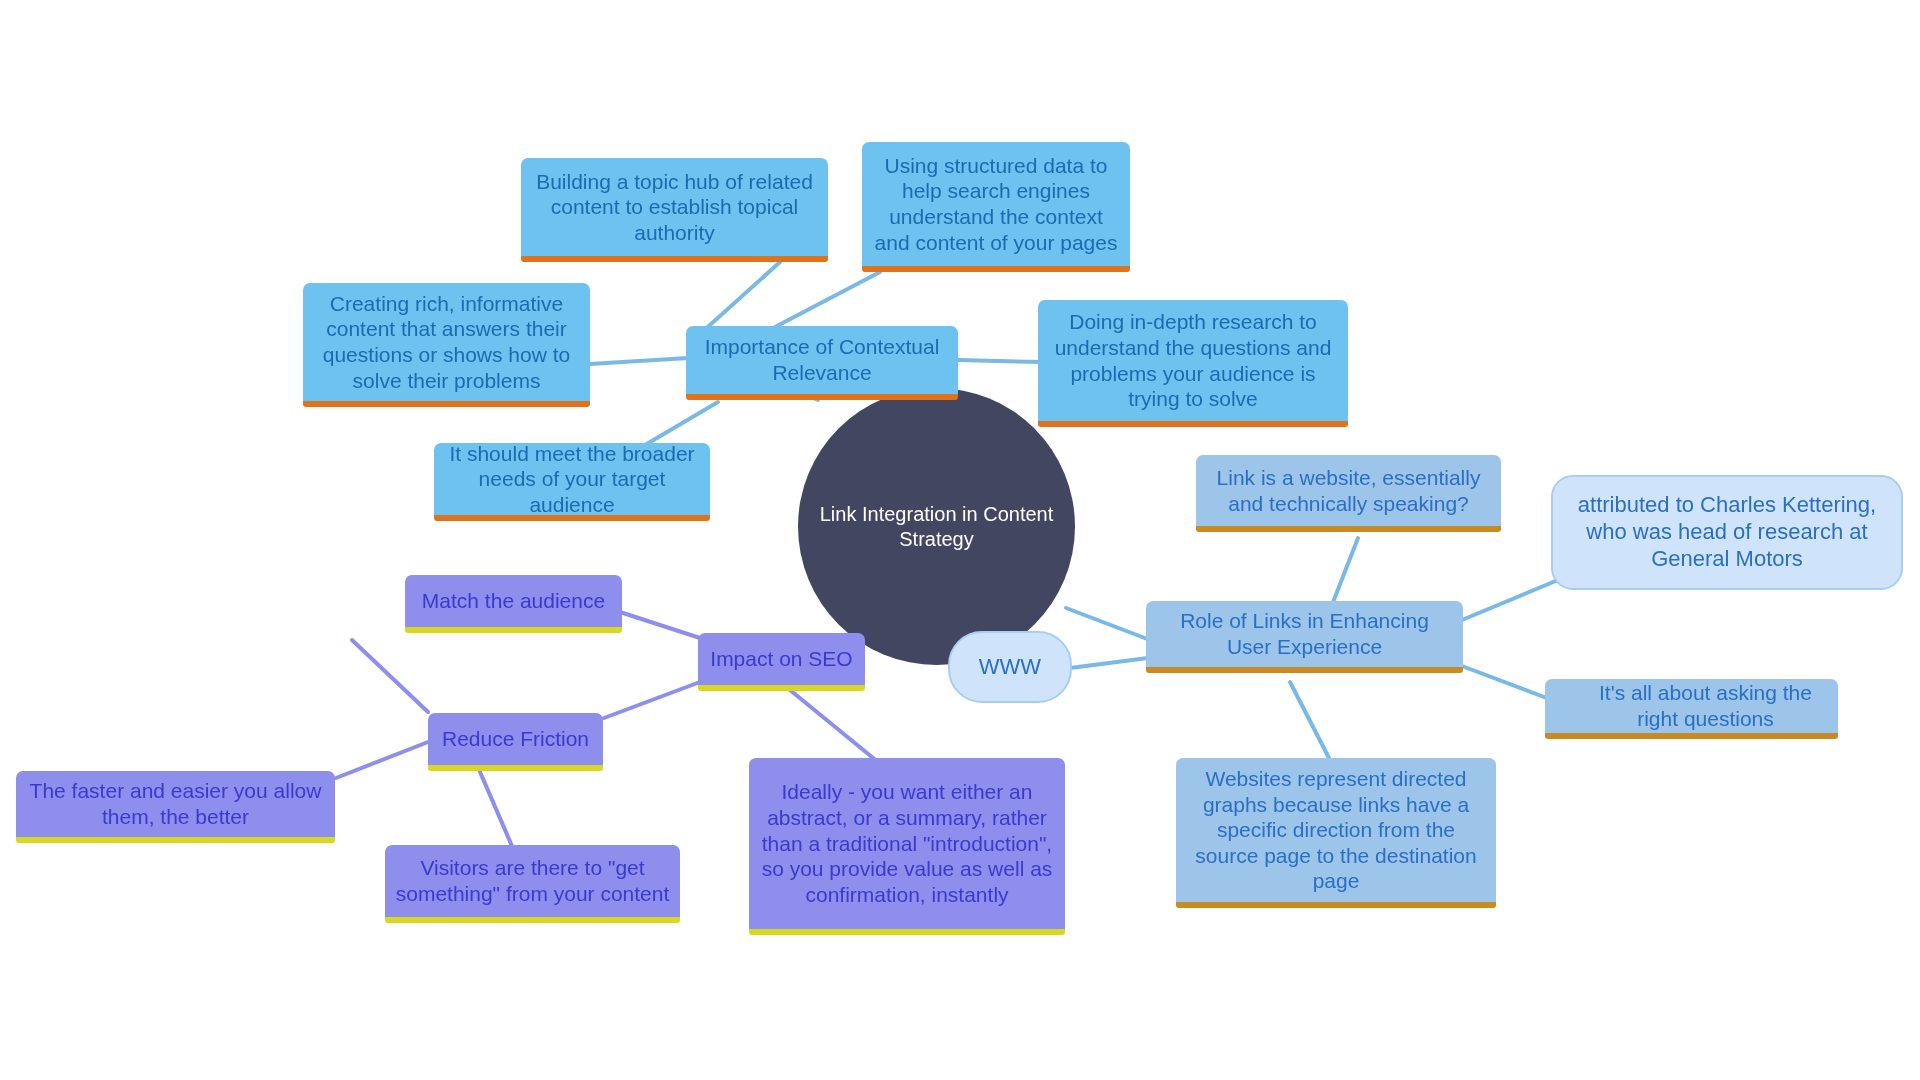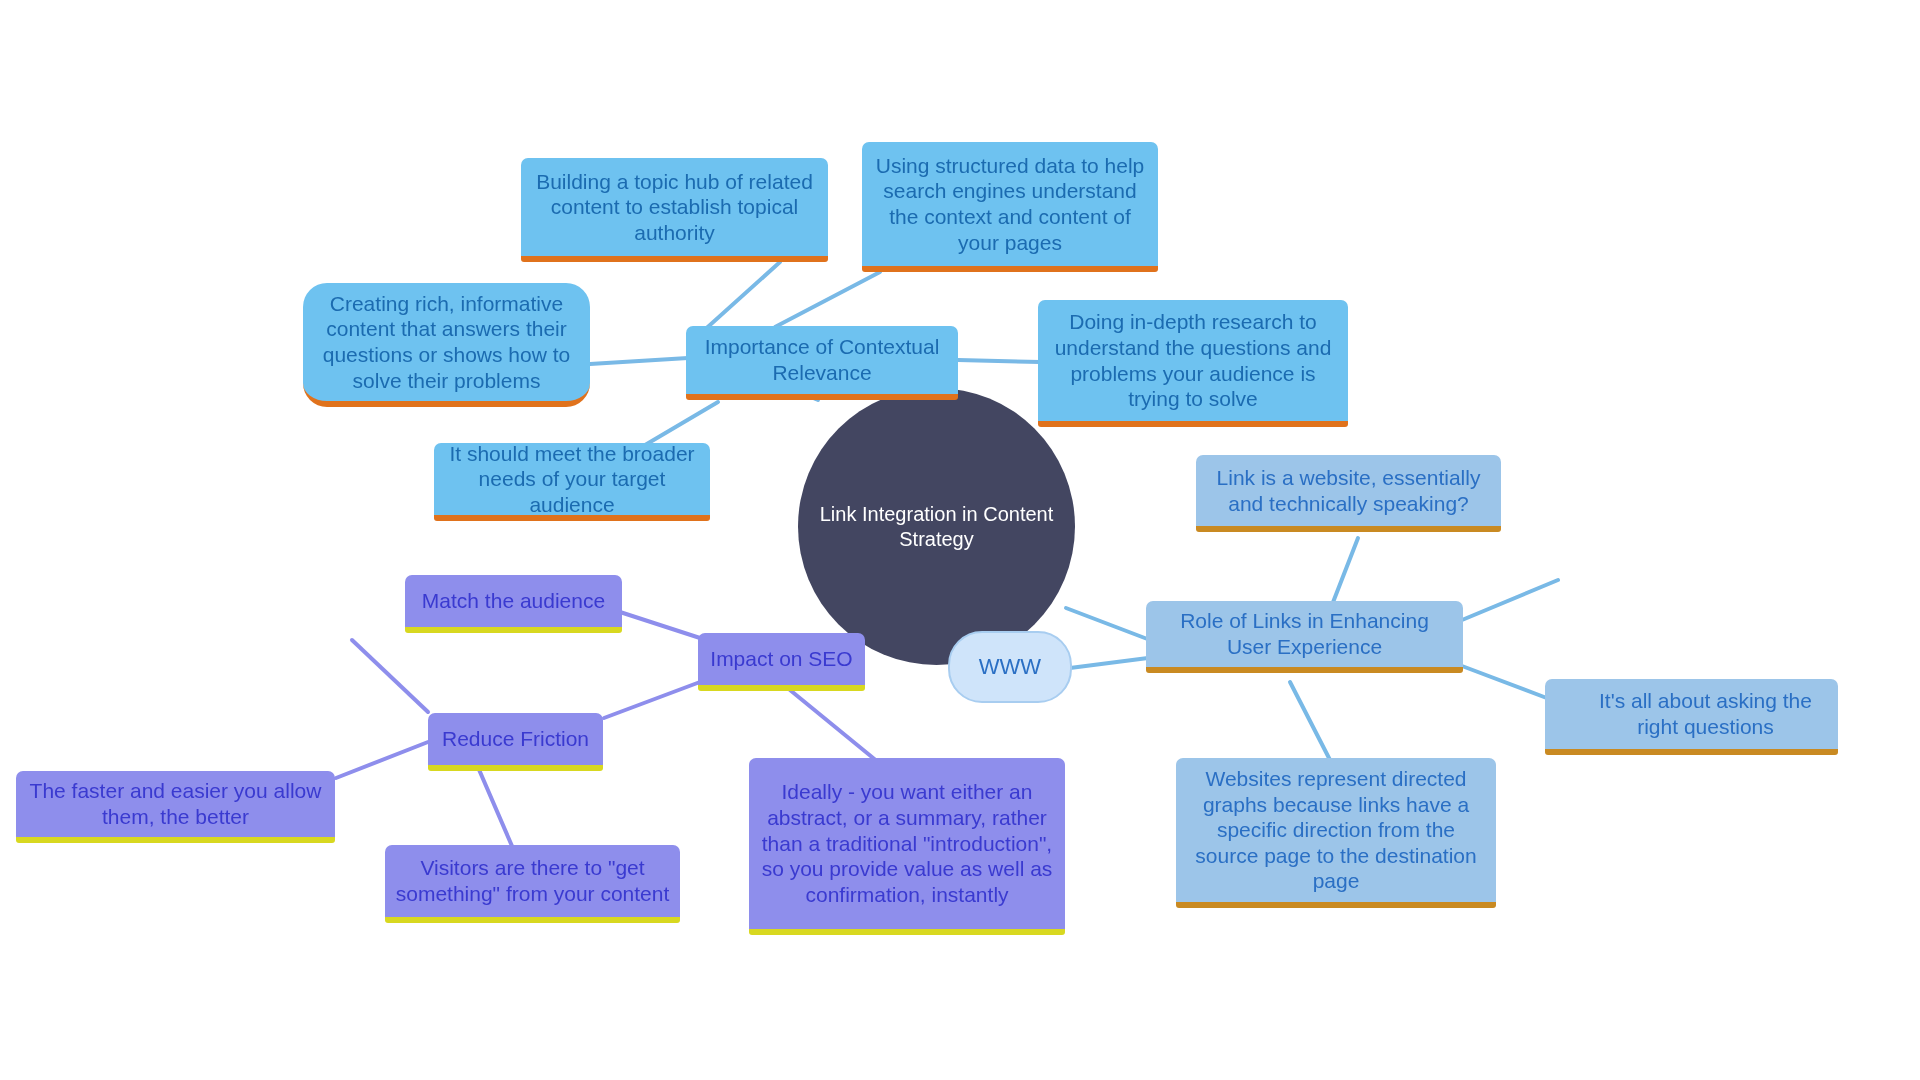--- a/index.html
+++ b/index.html
@@ -141,25 +141,25 @@
   </div>
 
   <div class="node blue" style="left:686px; top:326px; width:272px; height:74px;">
     <span class="txt">Importance of Contextual Relevance</span>
   </div>
 
   <div class="node blue" style="left:521px; top:158px; width:307px; height:104px;">
     <span class="txt">Building a topic hub of related content to establish topical authority</span>
   </div>
 
-  <div class="node blue" style="left:862px; top:142px; width:296px; height:130px;">
+  <div class="node blue" style="left:862px; top:142px; width:268px; height:130px;">
     <span class="txt">Using structured data to help search engines understand the context and content of your pages</span>
   </div>
 
-  <div class="node blue" style="left:303px; top:283px; width:287px; height:124px;border-radius:24px;">
+  <div class="node blue" style="left:303px; top:283px; width:287px; height:124px;">
     <span class="txt">Creating rich, informative content that answers their questions or shows how to solve their problems</span>
   </div>
 
   <div class="node blue" style="left:1038px; top:300px; width:310px; height:127px;">
     <span class="txt">Doing in-depth research to understand the questions and problems your audience is trying to solve</span>
   </div>
 
   <div class="node blue" style="left:434px; top:443px; width:276px; height:78px;">
     <span class="txt">It should meet the broader needs of your target audience</span>
   </div>
@@ -169,22 +169,25 @@
   </div>
 
   <div class="node blue-muted" style="left:1146px; top:601px; width:317px; height:72px;">
     <span class="txt">Role of Links in Enhancing User Experience</span>
   </div>
 
   <div class="node blue-muted" style="left:1196px; top:455px; width:305px; height:77px;">
     <span class="txt">Link is a website, essentially and technically speaking?</span>
   </div>
 
-
-  <div class="node blue-muted" style="left:1545px; top:679px; width:293px; height:76px;padding-left:28px;">
+  <div class="node pale callout" style="left:1551px; top:475px; width:352px; height:115px;">
+    <span class="txt">attributed to Charles Kettering, who was head of research at General Motors</span>
+  </div>
+
+  <div class="node blue-muted" style="left:1545px; top:679px; width:293px; height:60px;padding-left:28px;">
     <span class="txt">It's all about asking the right questions</span>
   </div>
 
   <div class="node blue-muted" style="left:1176px; top:758px; width:320px; height:150px;">
     <span class="txt">Websites represent directed graphs because links have a specific direction from the source page to the destination page</span>
   </div>
 
   <div class="node purple" style="left:698px; top:633px; width:167px; height:58px;">
     <span class="txt">Impact on SEO</span>
   </div>

